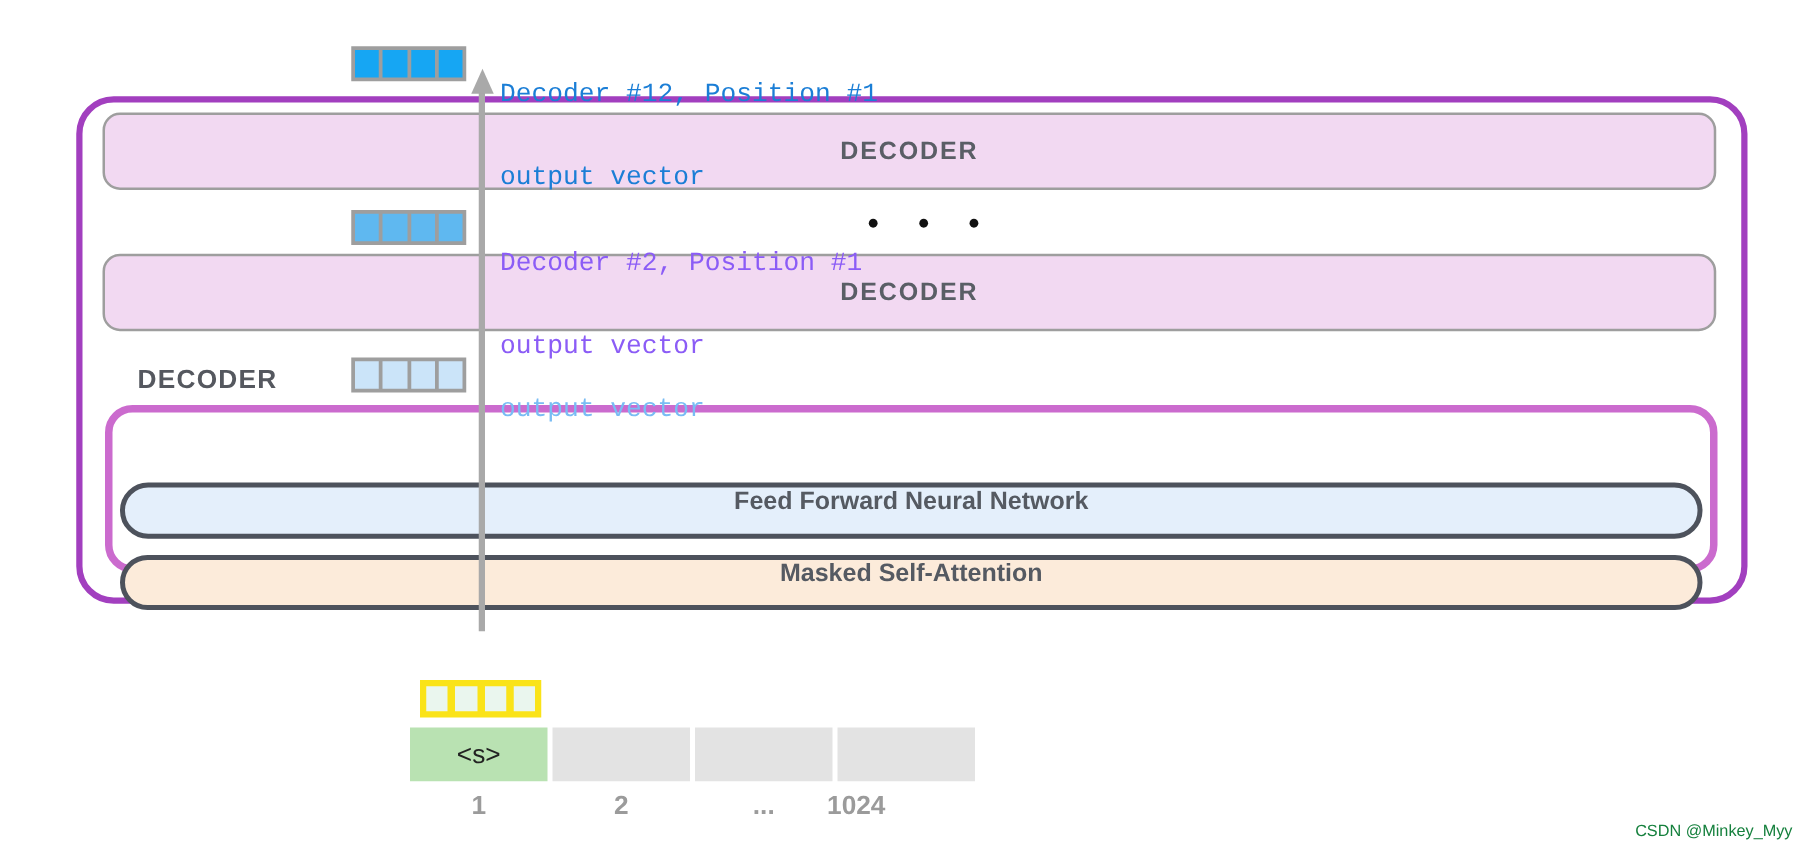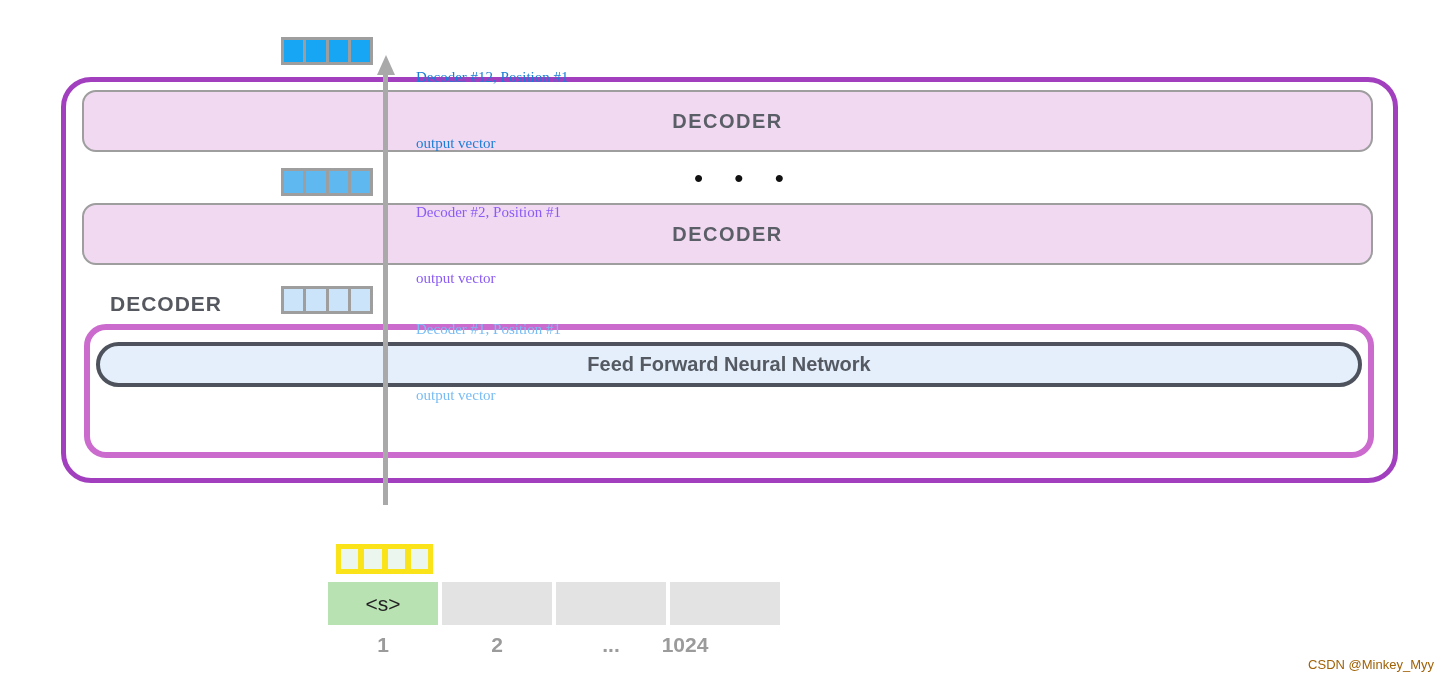--- a/index.html
+++ b/index.html
@@ -26,22 +26,22 @@
   
   .inner-detail{
     position:absolute;left:84px;top:324px;width:1290px;height:134px;
     border:6px solid #CB6BCE;border-radius:22px;box-sizing:border-box;
     z-index:1;
   }
   
   .layer-pill{
     position:absolute;left:96px;width:1266px;height:45px;
     border:4px solid #4D525C;border-radius:26px;box-sizing:border-box;
-    display:flex;align-items:center;justify-content:center;
-    font-size:20px;font-weight:bold;color:#555A62;z-index:2;
+    display:flex;justify-content:center;
+    font-size:20px;font-weight:bold;color:#555A62;z-index:2;margin-top:44px;
   }
   .layer-pill.ffn{top:342px;background:#E4EFFB;}
   .layer-pill.msa{top:400px;background:#FCEBDA;height:44px;}
   
   .vec{
     position:absolute;display:grid;grid-template-columns:repeat(4,1fr);
     gap:3px;padding:3px;box-sizing:border-box;background:#9E9E9E;
     width:92px;height:28px;z-index:3;
   }
   .vec.top{left:281px;top:37px;}
@@ -51,22 +51,22 @@
   .vec.mid .cell{background:#5FB8F0;}
   .vec.low .cell{background:#CBE4F9;}
   .vec.embed{
     left:336px;top:544px;width:97px;height:30px;background:#FAE318;
     gap:6px;padding:5px;
   }
   .vec.embed .cell{background:#EAF6EE;}
   
   .out-label{
     position:absolute;left:400px;
-    font-family:Liberation Serif, serif;
-    font-size:15px;line-height:22px;white-space:pre;z-index:6;margin-left:16px;
+    font-family:Liberation Mono, monospace;
+    font-size:21px;line-height:22px;white-space:pre;z-index:6;
   }
   .out-label.l12{top:22px;color:#1B7ED6;}
   .out-label.l2{top:157px;color:#8b5cf6;}
   .out-label.l1{top:274px;color:#79BCF4;}
   
   .side-label{
     position:absolute;left:110px;top:292px;font-size:21px;font-weight:600;
     letter-spacing:1px;color:#55585F;z-index:2;
   }
   
@@ -98,21 +98,21 @@
   .pos-label{
     position:absolute;top:633px;width:110px;text-align:center;
     font-size:21px;font-weight:bold;color:#9B9B9B;
   }
   .pos-label.p1{left:328px;}
   .pos-label.p2{left:442px;}
   .pos-label.p3{left:556px;}
   .pos-label.p4{left:630px;}
   
   .watermark{
-    position:absolute;right:6px;bottom:8px;font-size:13px;color:#a16207;
+    position:absolute;right:6px;bottom:8px;font-size:13px;color:#15803d;
   }
 </style>
 </head>
 <body>
 
 <div class="canvas">
 
   <div class="outer-stack"></div>
 
   <div class="decoder-bar b1">
@@ -122,20 +122,23 @@
   <div class="decoder-bar b2">
     <span>DECODER</span>
   </div>
 
   <div class="inner-detail"></div>
 
   <div class="layer-pill ffn">
     <span>Feed Forward Neural Network</span>
   </div>
 
+  <div class="layer-pill msa">
+    <span>Masked Self-Attention</span>
+  </div>
 
   <div class="side-label">DECODER</div>
 
   <div class="arrow-line"></div>
   <div class="arrow-head"></div>
 
   <div class="vec top">
     <div class="cell"></div>
     <div class="cell"></div>
     <div class="cell"></div>
@@ -156,21 +159,20 @@
 
   <div class="out-label l12">
     <div>Decoder #12, Position #1</div>
     <div>output vector</div>
   </div>
   <div class="out-label l2">
     <div>Decoder #2, Position #1</div>
     <div>output vector</div>
   </div>
   <div class="out-label l1">
-    <div>Decoder #1, Position #1</div>
     <div>output vector</div>
   </div>
 
   <div class="dots">• • •</div>
 
   <div class="vec embed">
     <div class="cell"></div>
     <div class="cell"></div>
     <div class="cell"></div>
     <div class="cell"></div>

